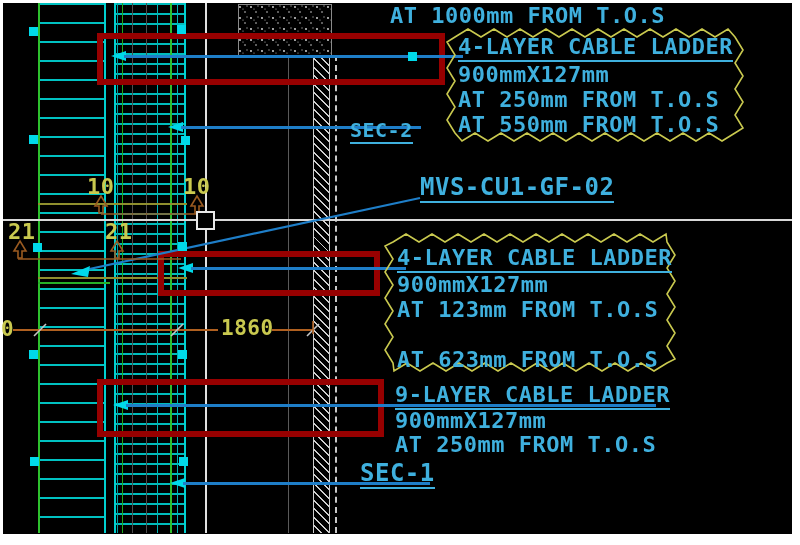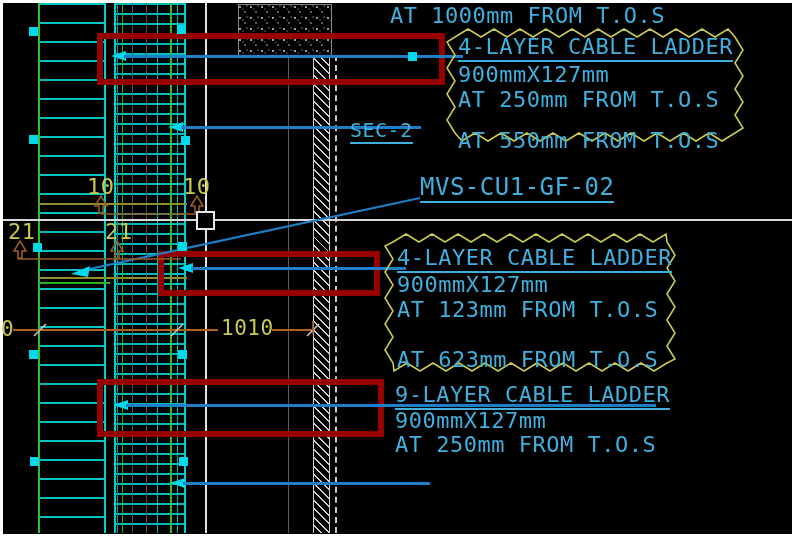--- a/index.html
+++ b/index.html
@@ -1,21 +1,21 @@
 <!DOCTYPE html>
 <html style="--background: #000000; --frame: #ffffff; --annotation-text: #3fb0de; --leader-blue: #1e7ec8; --arrow-cyan: #00d9e9; --ladder-cyan: #00c4c4; --rail-green: #2ec02e; --cloud-yellow: #c9c94f; --highlight-red: #970000; --dimension-orange: #b06020; --callout-brown: #9a5a20; --wall-white: #d8d8d8;"><head>
 <meta charset="utf-8">
 <style>
   html,body{margin:0;padding:0;background:#222;}
   #stage{position:relative;width:800px;height:545px;background:var(--frame,#fff);overflow:hidden;
          font-family:"DejaVu Sans Mono", monospace;}
   .abs{position:absolute;}
   #canvas{position:absolute;left:3px;top:3px;width:789px;height:531px;background:var(--background,#000);}
   .cad-text{position:absolute;color:var(--annotation-text,#3fb0de);font-size:22px;line-height:1;
-            white-space:pre;letter-spacing:0.5px;}
+            white-space:pre;letter-spacing:0.5px;font-weight:bold;}
   .underline{border-bottom:2px solid var(--annotation-text,#3fb0de);padding-bottom:2px;}
   .yellow{color:var(--cloud-yellow,#c9c94f);}
   .leader{position:absolute;height:3px;background:var(--leader-blue,#1e7ec8);}
   .l-arrow{position:absolute;width:0;height:0;border-top:5px solid transparent;border-bottom:5px solid transparent;
            border-right:15px solid var(--arrow-cyan,#00d9e9);}
   .grip{position:absolute;width:9px;height:9px;background:var(--arrow-cyan,#00d9e9);}
   .redbox{position:absolute;border:6px solid var(--highlight-red,#970000);background:transparent;}
   .vline{position:absolute;}
   .hline{position:absolute;}
   .rail{position:absolute;top:3px;height:530px;}
@@ -125,36 +125,37 @@
   <div class="grip" style="left:178px;top:350px;"></div>
   <div class="grip" style="left:30px;top:457px;"></div>
   <div class="grip" style="left:179px;top:457px;"></div>
   <div class="grip" style="left:408px;top:52px;"></div>
 
   <div class="cad-text" style="left:390px;top:5px;">AT 1000mm FROM T.O.S</div>
 
   <div class="cad-text underline" style="left:458px;top:36px;">4-LAYER CABLE LADDER</div>
   <div class="cad-text" style="left:458px;top:64px;">900mmX127mm</div>
   <div class="cad-text" style="left:458px;top:89px;">AT 250mm FROM T.O.S</div>
-  <div class="cad-text" style="left:458px;top:114px;margin-top:16px;">AT 550mm FROM T.O.S</div>
+  <div class="cad-text" style="left:458px;top:114px;">AT 550mm FROM T.O.S</div>
 
   <div class="cad-text underline" style="left:350px;top:120px;font-size:20px;">SEC-2</div>
 
   <div class="cad-text underline" style="left:420px;top:175px;font-size:24px;">MVS-CU1-GF-02</div>
 
   <div class="cad-text underline" style="left:397px;top:247px;">4-LAYER CABLE LADDER</div>
   <div class="cad-text" style="left:397px;top:274px;">900mmX127mm</div>
   <div class="cad-text" style="left:397px;top:299px;">AT 123mm FROM T.O.S</div>
   <div class="cad-text" style="left:397px;top:349px;">AT 623mm FROM T.O.S</div>
 
   <div class="cad-text underline" style="left:395px;top:384px;">9-LAYER CABLE LADDER</div>
   <div class="cad-text" style="left:395px;top:410px;">900mmX127mm</div>
   <div class="cad-text" style="left:395px;top:434px;">AT 250mm FROM T.O.S</div>
 
+  <div class="cad-text underline" style="left:360px;top:461px;font-size:24px;">SEC-1</div>
 
-  <div class="cad-text yellow" style="left:221px;top:318px;font-size:21px;">1010</div>
+  <div class="cad-text yellow" style="left:221px;top:318px;font-size:21px;">1860</div>
   <div class="cad-text yellow" style="left:1px;top:319px;font-size:21px;">0</div>
 
   <div class="cad-text yellow" style="left:87px;top:176px;">10</div>
   <div class="cad-text yellow" style="left:183px;top:176px;">10</div>
   <div class="cad-text yellow" style="left:8px;top:221px;">21</div>
   <div class="cad-text yellow" style="left:105px;top:221px;">21</div>
 </div>
 
 </body></html>

